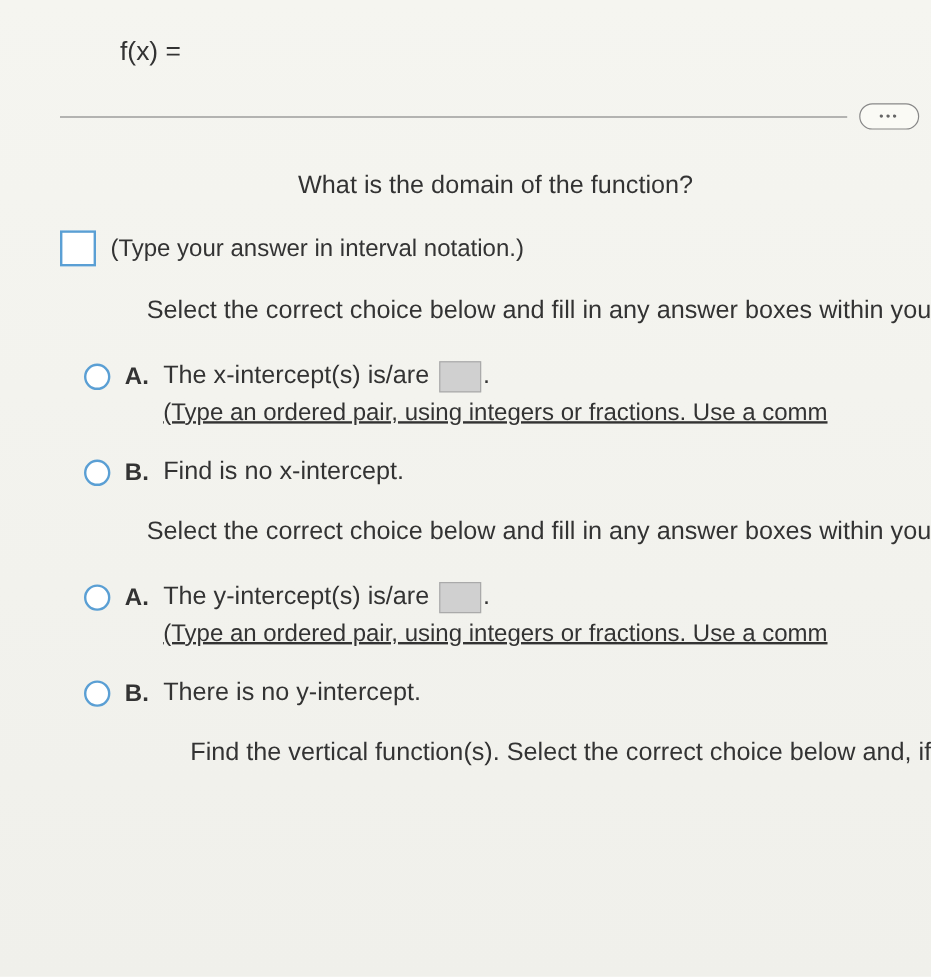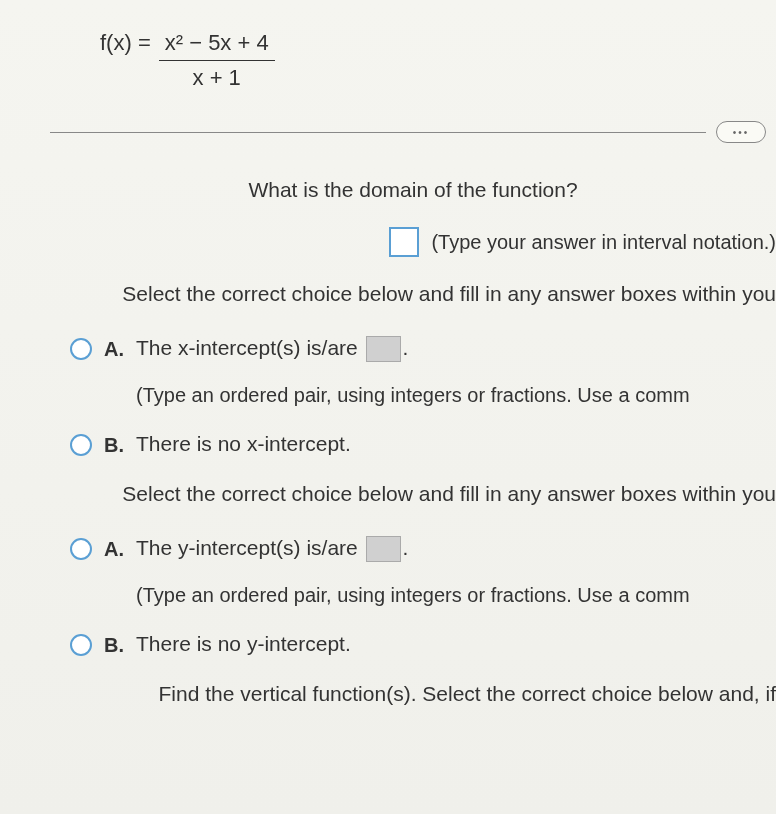--- a/index.html
+++ b/index.html
@@ -73,21 +73,20 @@
     .question-text {
       font-size: 21px;
       color: #333;
       margin-bottom: 25px;
       text-align: center;
     }
     .answer-input-row {
       display: flex;
       align-items: center;
       margin-bottom: 25px;
-      justify-content: flex-end;
     }
     .input-box {
       width: 30px;
       height: 30px;
       border: 2px solid #5a9fd4;
       background: #fff;
       margin-right: 12px;
     }
     .hint-text {
       font-size: 20px;
@@ -134,34 +133,31 @@
     }
     .inline-input-box {
       width: 35px;
       height: 26px;
       background: #d0d0d0;
       border: 1px solid #aaa;
       display: inline-block;
       margin: 0 2px;
     }
     .choice-subhint {
-      margin-top: 22px;
+      margin-top: 6px;
       font-size: 20px;
+      text-decoration: underline;
     }
   </style>
 </head>
 <body>
 
 <div class="equation-section">
   <div class="equation">
     <span class="eq-left">f(x) =</span>
-    <span class="fraction">
-      <span class="numerator">x² − 5x + 4</span>
-      <span class="denominator">x + 1</span>
-    </span>
   </div>
 </div>
 
 <div class="divider-row">
   <div class="divider-line"></div>
   <div class="divider-pill">•••</div>
 </div>
 
 <div class="question-block">
   <div class="question-text">What is the domain of the function?</div>
@@ -183,21 +179,21 @@
         <span>&nbsp;</span>
         <span class="inline-input-box"></span>
         <span>.</span>
       </div>
       <div class="choice-subhint">(Type an ordered pair, using integers or fractions. Use a comm</div>
     </div>
   </div>
   <div class="choice-row">
     <div class="radio-circle"></div>
     <span class="choice-letter">B.</span>
-    <div class="choice-content">There is no x-intercept.</div>
+    <div class="choice-content">Find is no x-intercept.</div>
   </div>
 </div>
 
 <div class="instruction-text">Select the correct choice below and fill in any answer boxes within you</div>
 
 <div class="choice-group">
   <div class="choice-row">
     <div class="radio-circle"></div>
     <span class="choice-letter">A.</span>
     <div class="choice-content">

